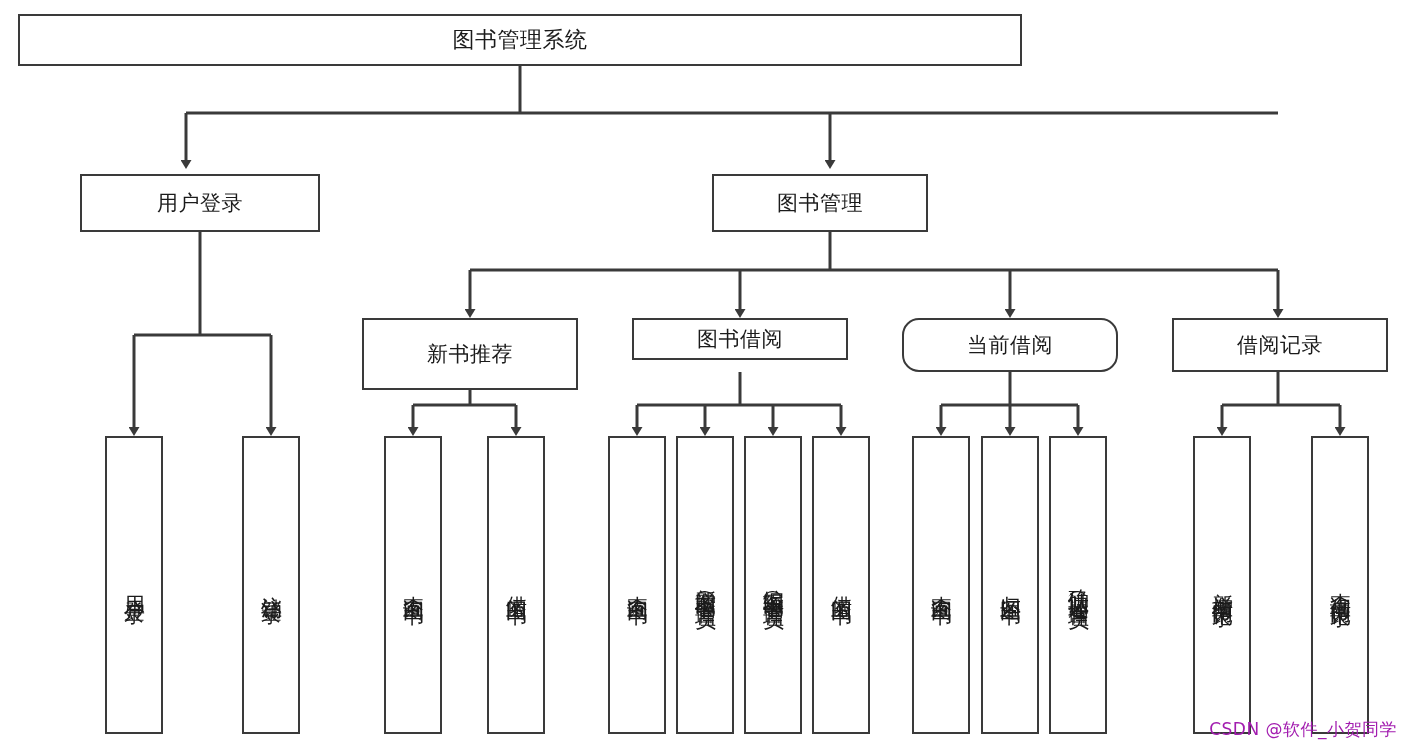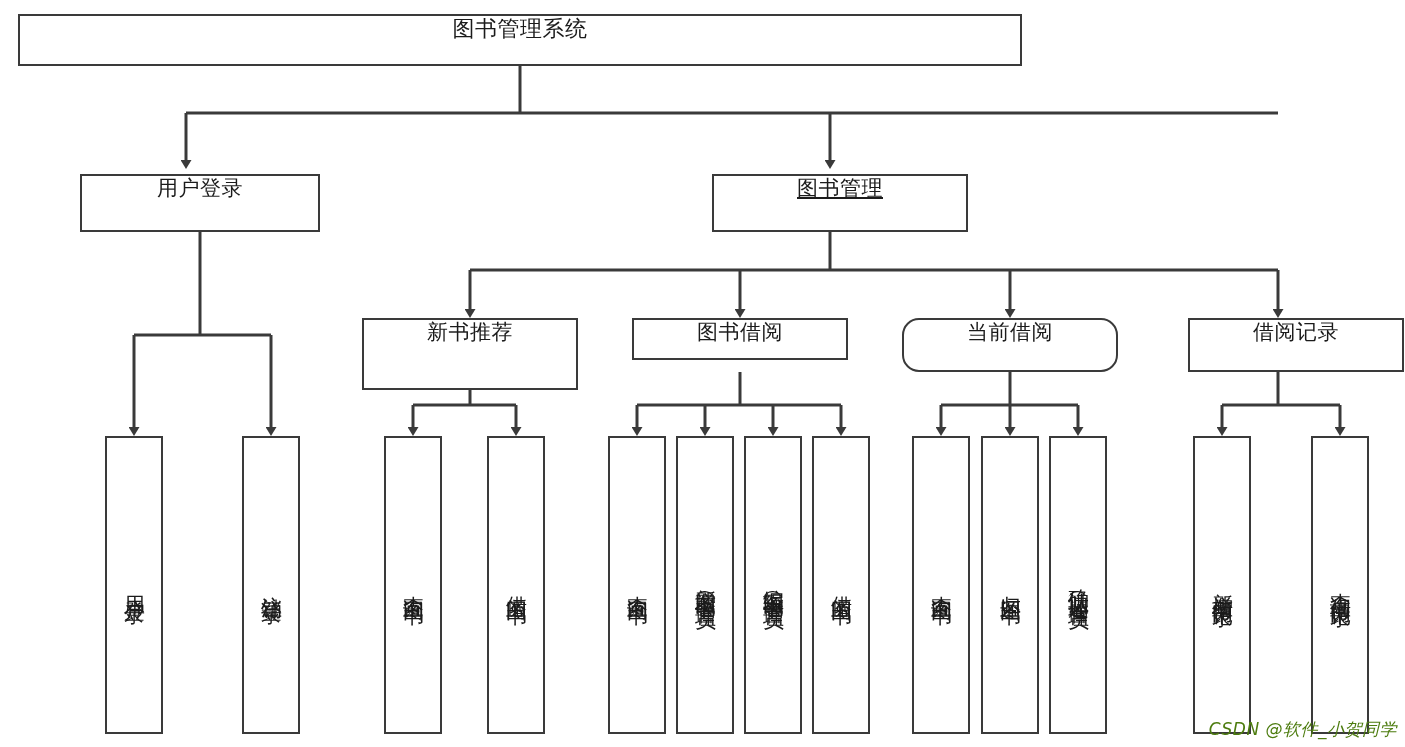--- a/index.html
+++ b/index.html
@@ -24,20 +24,21 @@
     top: 0;
     width: 1405px;
     height: 747px;
     pointer-events: none;
   }
   .node {
     position: absolute;
     border: 2px solid #3a3a3a;
     background: #ffffff;
     display: flex;
+    align-items: center;
     justify-content: center;
     color: #1b1b1b;
   }
   .node .label {
     display: block;
     text-align: center;
     line-height: 1.18;
     white-space: nowrap;
   }
   
@@ -60,24 +61,23 @@
     font-size: 21px;
     line-height: 1.0;
     letter-spacing: 3px;
     white-space: nowrap;
   }
   .watermark {
     position: absolute;
     right: 8px;
     bottom: 6px;
     font-size: 17px;
-    color: #4d7c0f;
+    color: #a21caf;
     white-space: nowrap;
     letter-spacing: 0.5px;
-    font-style: italic;
   }
 </style>
 </head>
 <body>
 
 <div id="canvas">
 
   <svg class="wires" viewBox="0 0 1405 747">
     <defs>
       <marker id="arrow" markerWidth="10" markerHeight="11" refX="2" refY="5.5" orient="auto" markerUnits="userSpaceOnUse">
@@ -128,34 +128,34 @@
     </g>
   </svg>
 
   <div class="node h root" style="left:18px; top:14px; width:1004px; height:52px;">
     <span class="label">图书管理系统</span>
   </div>
 
   <div class="node h" style="left:80px; top:174px; width:240px; height:58px;">
     <span class="label">用户登录</span>
   </div>
-  <div class="node h" style="left:712px; top:174px; width:256px; height:58px;text-decoration:underline;">
+  <div class="node h" style="left:712px; top:174px; width:216px; height:58px;">
     <span class="label">图书管理</span>
   </div>
 
   <div class="node h" style="left:362px; top:318px; width:216px; height:72px;">
     <span class="label">新书推荐</span>
   </div>
   <div class="node h" style="left:632px; top:318px; width:216px; height:42px;">
     <span class="label">图书借阅</span>
   </div>
   <div class="node h" style="left:902px; top:318px; width:216px; height:54px;border-radius:17px;">
     <span class="label">当前借阅</span>
   </div>
-  <div class="node h" style="left:1172px; top:318px; width:216px; height:54px;margin-left:16px;">
+  <div class="node h" style="left:1172px; top:318px; width:216px; height:54px;">
     <span class="label">借阅记录</span>
   </div>
 
   <div class="node v" style="left:105px; top:436px; width:58px; height:298px;">
     <span class="label">用户登录</span>
   </div>
   <div class="node v" style="left:242px; top:436px; width:58px; height:298px;">
     <span class="label">注销登录</span>
   </div>
 

